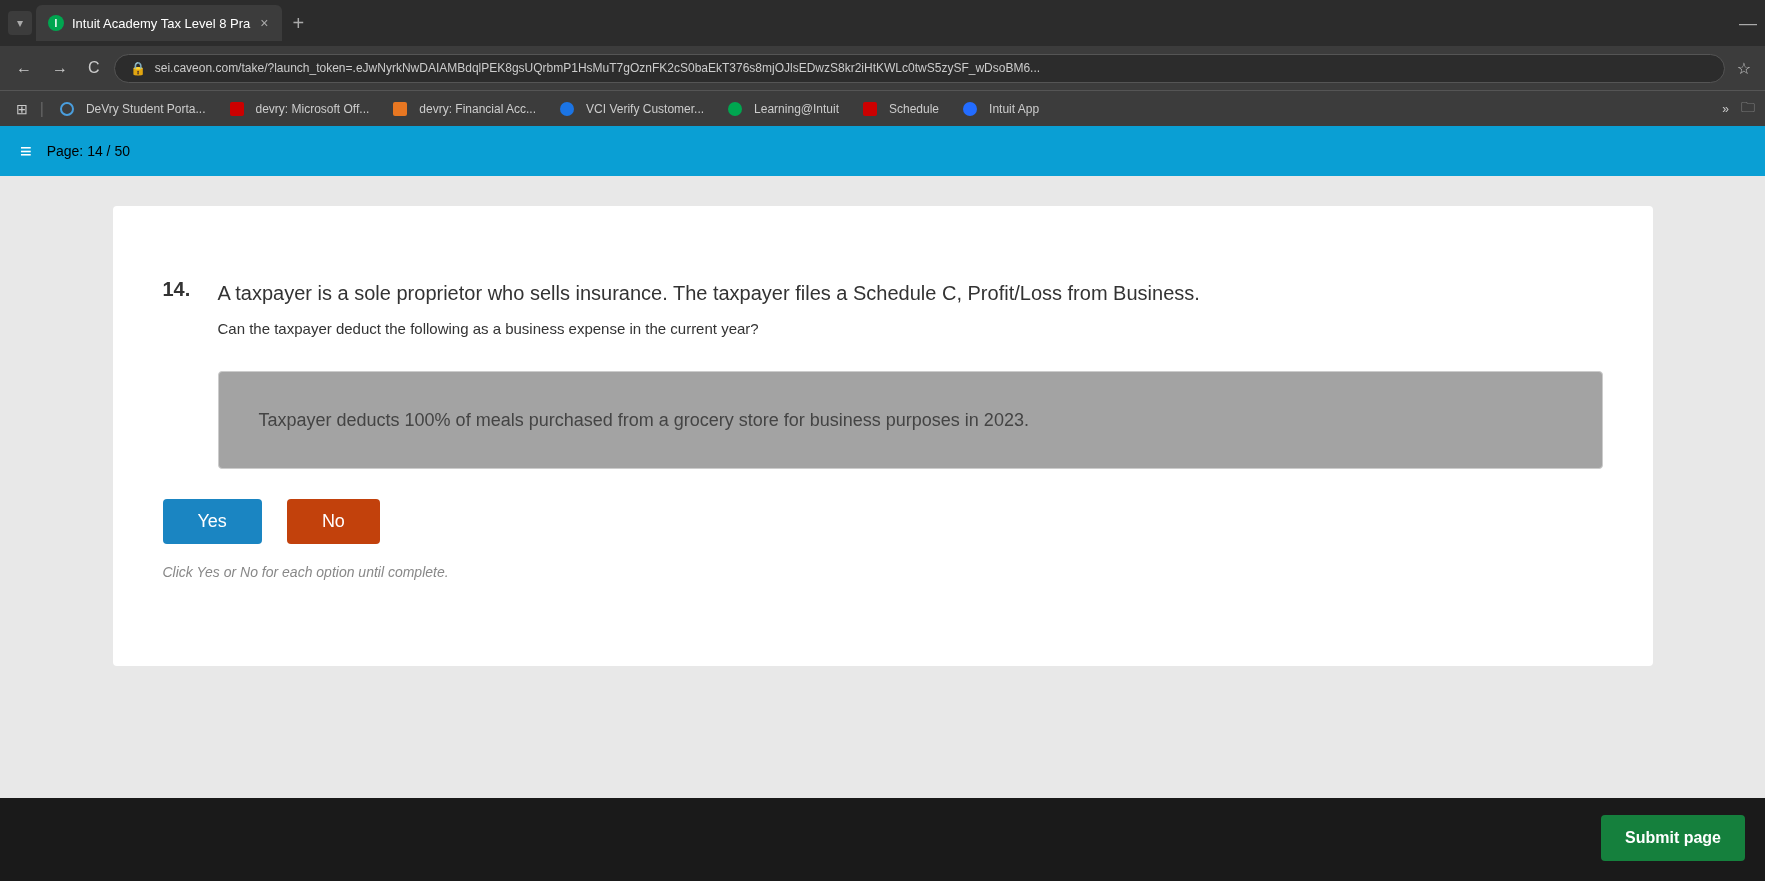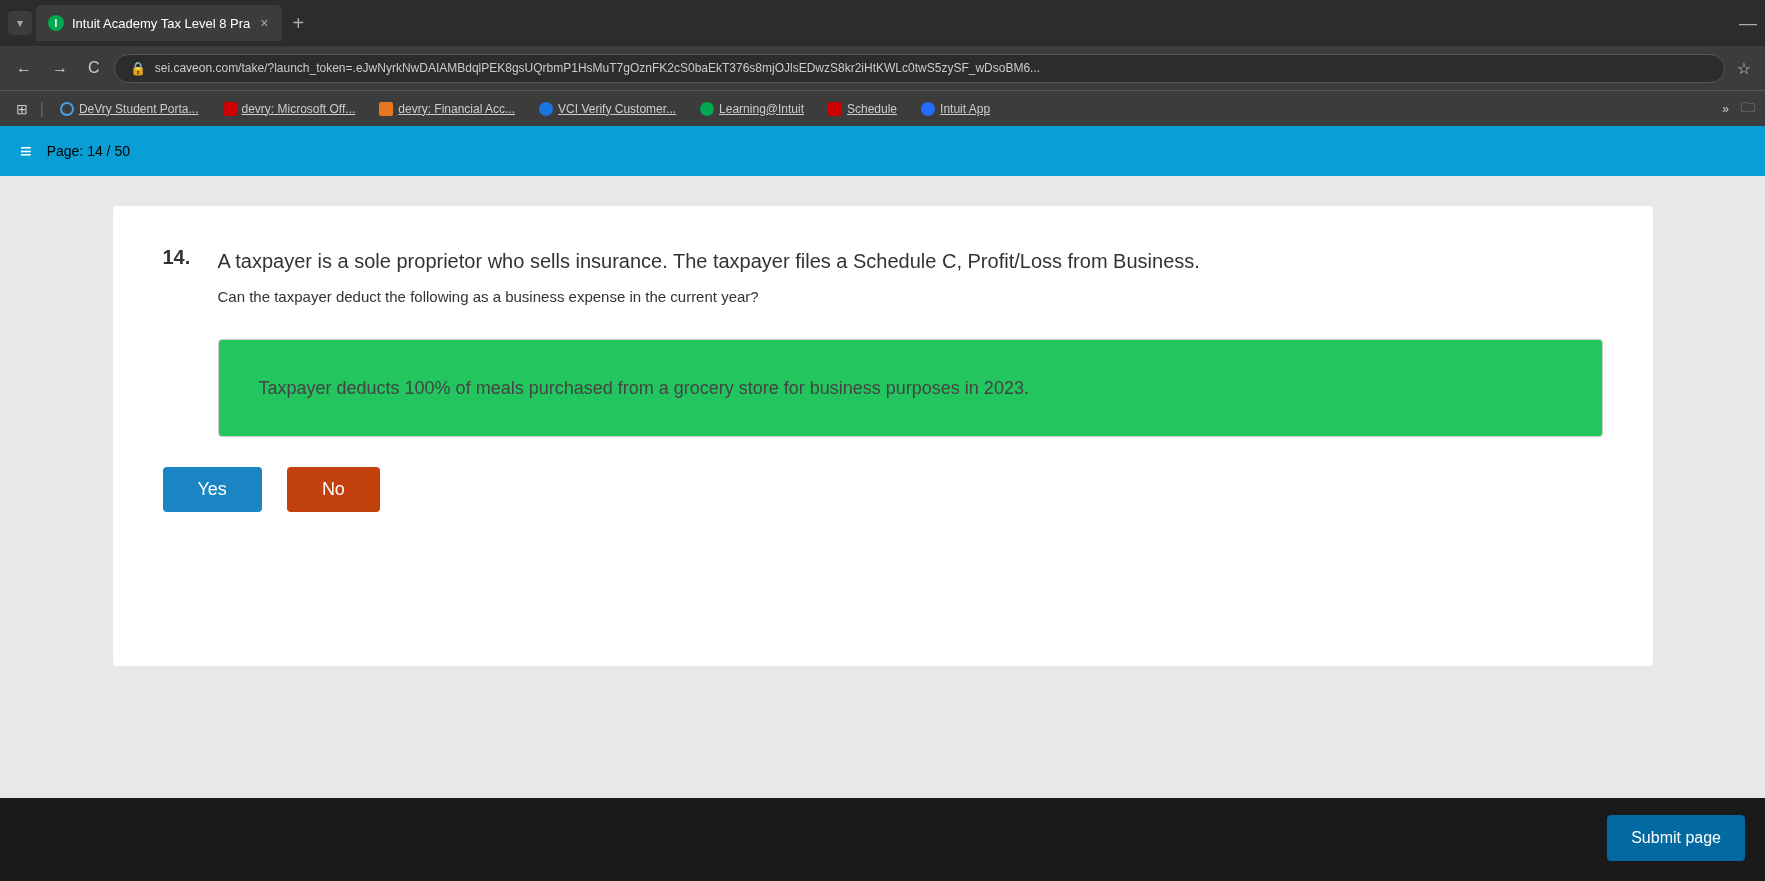--- a/index.html
+++ b/index.html
@@ -148,28 +148,27 @@
       padding: 4px 6px;
       cursor: pointer;
     }
     .bookmark-separator {
       color: #666;
       margin: 0 2px;
     }
     .bookmark-item {
       display: flex;
       align-items: flex-end;
-      gap: 5px;
+      gap: 12px;
       padding: 4px 10px;
       color: #ccc;
       font-size: 12px;
       cursor: pointer;
       border-radius: 4px;
       white-space: nowrap;
-      text-decoration: underline;
     }
     .bookmark-icon-globe {
       width: 14px;
       height: 14px;
       border-radius: 50%;
       border: 2px solid #4a9edd;
       display: inline-block;
     }
     .bookmark-icon-devry {
       width: 14px;
@@ -260,20 +259,21 @@
       border-radius: 4px;
       padding: 40px 50px 50px 50px;
       min-height: 460px;
       position: relative;
     }
 
     .question-header {
       display: flex;
       gap: 20px;
       margin-bottom: 20px;
+      margin-top: 32px;
     }
     .question-number {
       font-size: 20px;
       font-weight: bold;
       color: #333;
       min-width: 35px;
     }
     .question-text {
       font-size: 20px;
       color: #333;
@@ -285,21 +285,21 @@
       color: #333;
       margin-top: 10px;
       line-height: 1.5;
     }
 
     .scenario-box {
       border: 1px solid #ccc;
       border-radius: 4px;
       padding: 34px 40px;
       margin: 30px 0 30px 55px;
-      background: #22c55e;
+      background: #a3a3a3;
     }
     .scenario-text {
       font-size: 18px;
       color: #444;
       line-height: 1.6;
     }
 
     .answer-buttons {
       display: flex;
       gap: 25px;
@@ -331,28 +331,28 @@
       color: #888;
       margin-top: 20px;
       font-style: italic;
     }
 
     
     .submit-page-btn {
       position: fixed;
       bottom: 20px;
       right: 20px;
-      background: #0369a1;
+      background: #15803d;
       color: #fff;
       border: none;
       padding: 14px 24px;
       font-size: 16px;
       border-radius: 4px;
       cursor: pointer;
-      font-weight: 400;
+      font-weight: 700;
     }
   </style>
 </head>
 <body>
 
 <div class="title-bar">
   <div class="title-bar-left">
     <button class="chevron-btn">▾</button>
     <div class="tab">
       <div class="tab-icon">I</div>
@@ -429,18 +429,19 @@
 
     <div class="scenario-box">
       <p class="scenario-text">Taxpayer deducts 100% of meals purchased from a grocery store for business purposes in 2023.</p>
     </div>
 
     <div class="answer-buttons">
       <button class="btn-yes">Yes</button>
       <button class="btn-no">No</button>
     </div>
 
+    <div class="instruction-text">Click Yes or No for each option until complete.</div>
 
   </div>
 
 </div>
 
 <button class="submit-page-btn">Submit page</button>
 
 </body></html>

